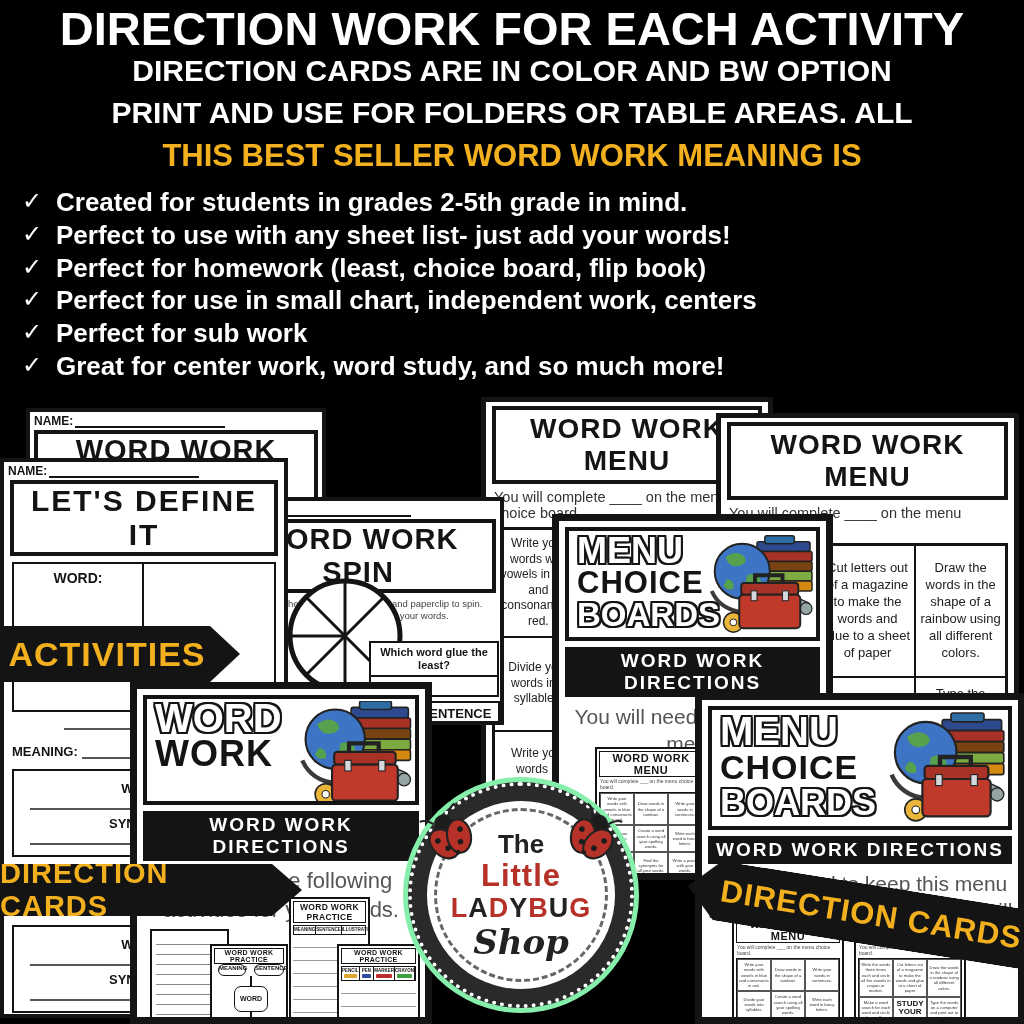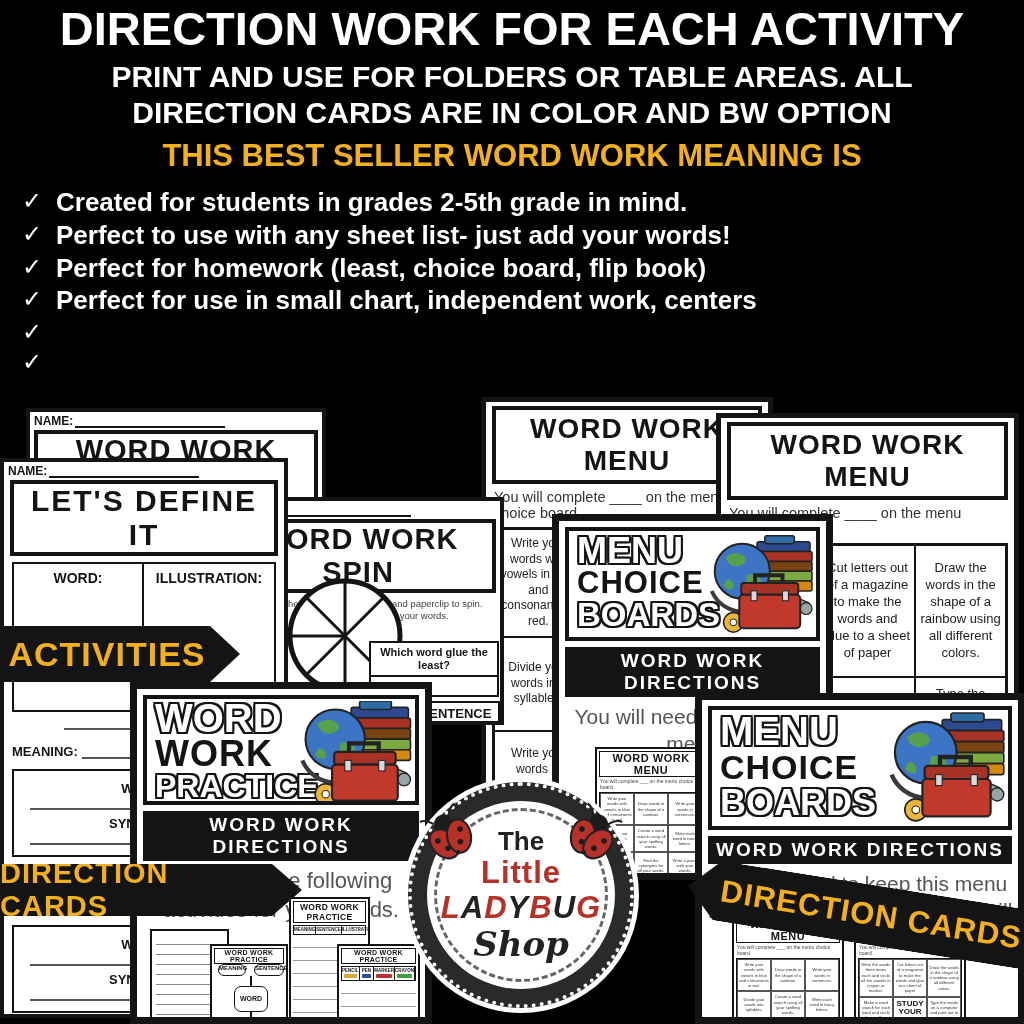--- a/index.html
+++ b/index.html
@@ -74,28 +74,28 @@
     background: repeating-linear-gradient(to bottom, #fff 0 12px, #9a9a9a 12px 13px),
                 repeating-linear-gradient(to right, transparent 0 25px, #9a9a9a 25px 26px); }
   .ps-lines { margin:4px;
     background: repeating-linear-gradient(to bottom, #fff 0 9px, #8a8a8a 9px 10px); }
   .bubble { position:absolute; border:1.5px solid #141414; border-radius:7px; background:#fff; font-size:6px; font-weight:700; text-align:center; }
   
   .arrow { position:absolute; background:#141414; color:#f2b01e; font-weight:800; display:flex; align-items:center; justify-content:center; letter-spacing:1px; }
   .arrow-r { clip-path: polygon(0 0, calc(100% - 30px) 0, 100% 50%, calc(100% - 30px) 100%, 0 100%); padding-right:26px; }
   .arrow-l { clip-path: polygon(30px 0, 100% 0, 100% 100%, 30px 100%, 0 50%); padding-left:26px; }
   
-  .logo { position:absolute; border-radius:50%; background:#ffffff; }
+  .logo { position:absolute; border-radius:50%; background:#86efac; }
   .logo-black { position:absolute; inset:5px; border-radius:50%; background:#2a2a2a; border:4px dotted #fff; }
   .logo-white { position:absolute; inset:24px; border-radius:50%; background:#fff; }
   .logo-dash { position:absolute; inset:31px; border-radius:50%; border:3px dashed #666; }
   .logo-text { position:absolute; inset:0; display:flex; flex-direction:column; align-items:center; justify-content:center; color:#222; z-index:2; }
   .lg1 { font-size:26px; font-weight:700; }
   .lg2 { font-size:31px; font-weight:800; color:#b63127; letter-spacing:1px; margin-top:-2px; }
-  .lg3 { font-size:31px; font-weight:800; letter-spacing:1px; margin-top:-1px;font-style:italic; }
+  .lg3 { font-size:27px; font-weight:800; letter-spacing:1px; margin-top:-1px; }
   .lg4 { font-family:"DejaVu Serif", serif; font-style:italic; font-weight:700; font-size:34px; margin-top:-2px; }
   .lbug { position:absolute; z-index:3; }
 </style>
 </head>
 <body>
 
 <svg width="0" height="0" style="position:absolute" aria-hidden="true">
   <defs>
     <symbol id="clip-supplies" viewBox="0 0 120 100">
       <g>
@@ -140,22 +140,22 @@
         <circle cx="15" cy="28" r="2" fill="#1c1c1c"></circle>
       <circle cx="29" cy="20" r="2" fill="#1c1c1c"></circle>
         <circle cx="25" cy="28" r="2" fill="#1c1c1c"></circle>
       <circle cx="20" cy="34" r="1.6" fill="#1c1c1c"></circle>
     </symbol>
   </defs>
 </svg>
 
 <div class="hdr">
   <div class="hdr-title">DIRECTION WORK FOR EACH ACTIVITY</div>
+  <div class="hdr-sub" style="margin-top:0">DIRECTION CARDS ARE IN COLOR AND BW OPTION</div>
   <div class="hdr-sub">PRINT AND USE FOR FOLDERS OR TABLE AREAS. ALL</div>
-  <div class="hdr-sub" style="margin-top:0">DIRECTION CARDS ARE IN COLOR AND BW OPTION</div>
   <div class="hdr-hi">THIS BEST SELLER WORD WORK MEANING IS</div>
 </div>
 <div class="bullets">
 
     <div class="bullet">
       <span class="chk">✓</span>
       <span>Created for students in grades 2-5th grade in mind.</span>
     </div>
 
     <div class="bullet">
@@ -168,24 +168,26 @@
       <span>Perfect for homework (least, choice board, flip book)</span>
     </div>
 
     <div class="bullet">
       <span class="chk">✓</span>
       <span>Perfect for use in small chart, independent work, centers</span>
     </div>
 
     <div class="bullet">
       <span class="chk">✓</span>
-    </div>
-
-    <div class="bullet">
-      <span class="chk">✓</span>
+      <span>Perfect for sub work</span>
+    </div>
+
+    <div class="bullet">
+      <span class="chk">✓</span>
+      <span>Great for center work, word study, and so much more!</span>
     </div>
   </div>
 
 <div class="card" style="left:26px; top:408px; width:300px; height:176px; z-index:1; border-width:4px;">
   <div class="nameline">
     <span>NAME:</span>
       <span class="nl-line"></span>
   </div>
   <div class="tbox" style="margin:2px 4px; font-size:29px; letter-spacing:1px;">WORD WORK COMICS</div>
   <div class="comics-sub">Use your words to create a fun comic.</div>
@@ -304,21 +306,20 @@
 </div>
 
 <div class="card" style="left:0px; top:458px; width:288px; height:560px; z-index:6; border-width:4px;">
   <div class="nameline">
     <span>NAME:</span>
       <span class="nl-line"></span>
   </div>
   <div class="tbox" style="margin:2px 6px; font-size:30px; letter-spacing:2px;">LET'S DEFINE IT</div>
   <div class="def-grid2" style="margin:6px 8px 0 8px; height:150px;">
     <div>WORD:</div>
-    <div>ILLUSTRATION:</div>
   </div>
   <div class="uline" style="margin:16px 8px 0 60px;"></div>
   <div class="def-line">
     <span>MEANING:</span>
       <span class="uline"></span>
   </div>
   <div class="ws-box">
     <div class="wsl">WORD:</div>
     <div class="uline"></div>
     <div class="wsl">SYNONYM:</div>
@@ -339,21 +340,20 @@
     <div class="uline"></div>
   </div>
 
 </div>
 
 <div class="card big-card" style="left:130px; top:682px; width:302px; height:342px; z-index:7;">
   <div class="title-area" style="height:110px;">
     <div style="padding:0 0 0 8px; line-height:0.95;">
       <div class="outl" style="font-size:40px;">WORD</div>
       <div class="solid-line" style="font-size:36px; letter-spacing:1px;">WORK</div>
-      <div class="outl" style="font-size:32px;">PRACTICE</div>
     </div>
     <svg class="clip" width="128" height="106">
         <use href="#clip-supplies"></use>
       </svg>
   </div>
   <div class="band">WORD WORK DIRECTIONS</div>
   <div class="body-txt" style="font-size:22px;">
     <div>Complete the following</div>
     <div>activities for your words.</div>
   </div>

